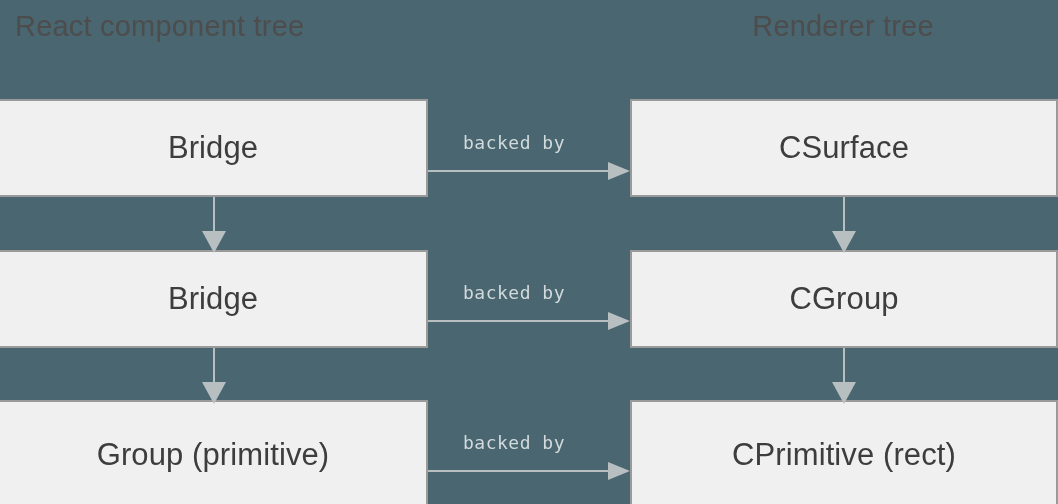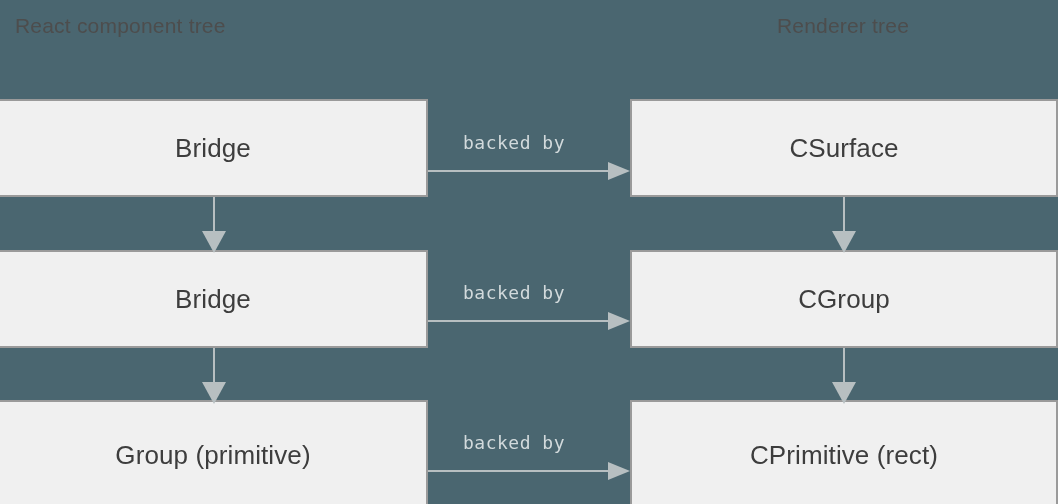--- a/index.html
+++ b/index.html
@@ -13,40 +13,40 @@
     width: 1058px;
     height: 504px;
     overflow: hidden;
     background: #4a6670;
     font-family: "Liberation Sans", sans-serif;
     -webkit-font-smoothing: antialiased;
   }
   .col-title {
     position: absolute;
     top: 6px;
-    font-size: 21px;
+    font-size: 29px;
     line-height: 40px;
     color: #4d4d4d;
     letter-spacing: 0.2px;
     white-space: nowrap;
   }
   #title-left  { left: 15px; }
   #title-right { left: 630px; width: 426px; text-align: center; }
 
   .node-box {
     position: absolute;
     background: #f0f0f0;
     border: 2px solid #9a9a9a;
     box-sizing: border-box;
     display: flex;
     align-items: center;
     justify-content: center;
   }
   .node-label {
-    font-size: 26px;
+    font-size: 31px;
     color: #3d3d3d;
     line-height: 1.1;
     letter-spacing: 0.1px;
     white-space: nowrap;
     text-align: right;
   }
 
   
   .col-l { left: -2px; width: 430px; }
   

